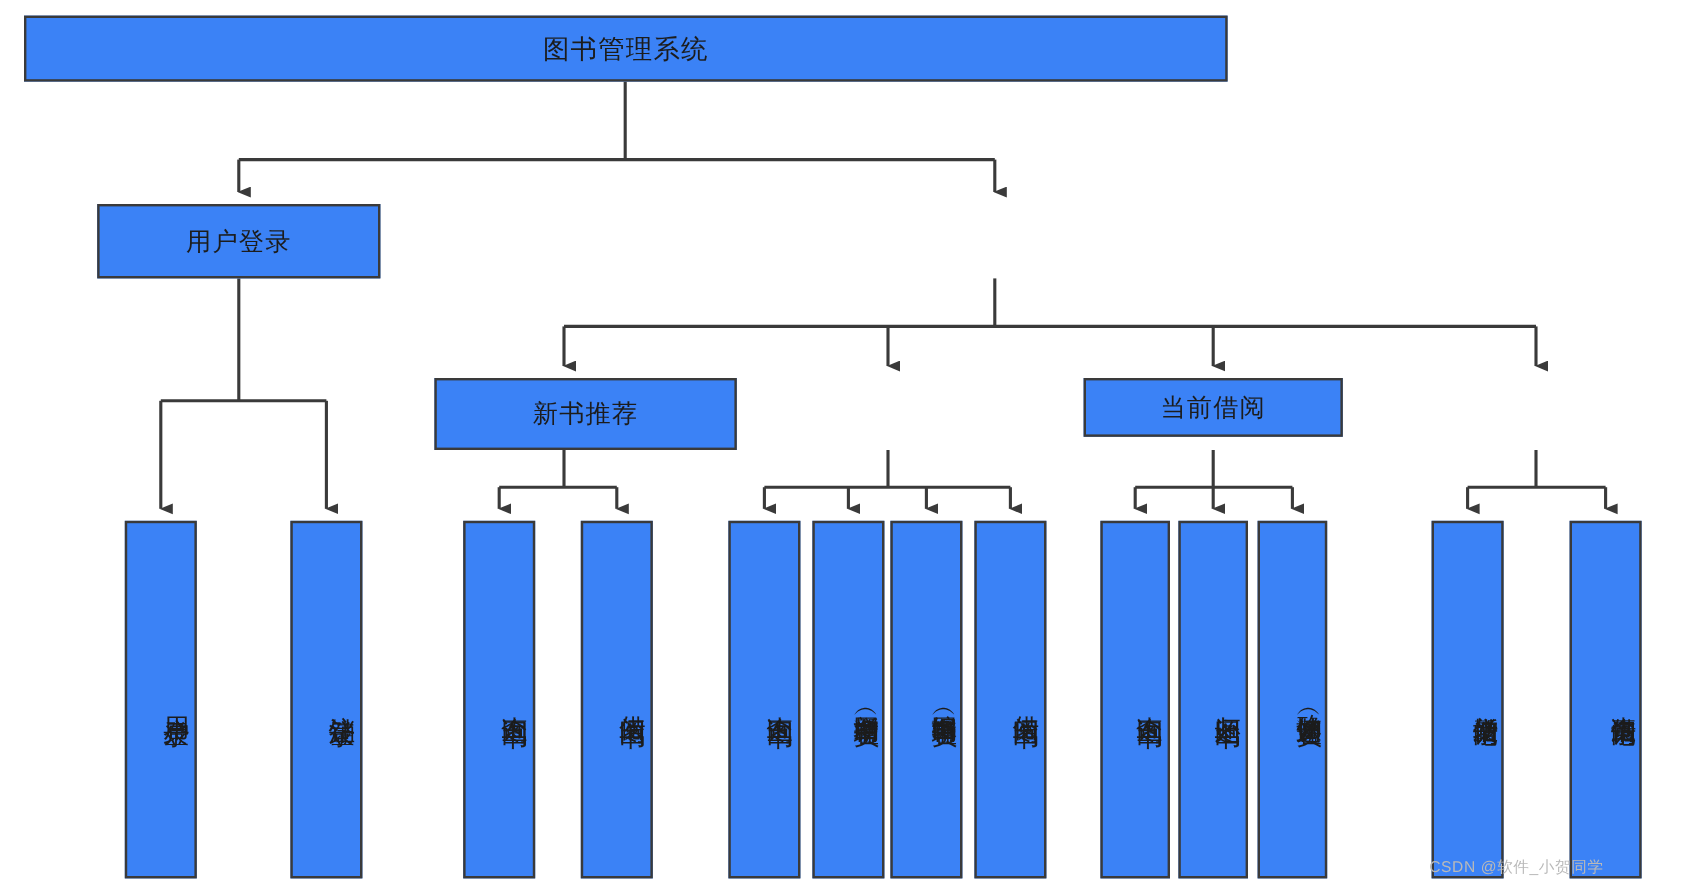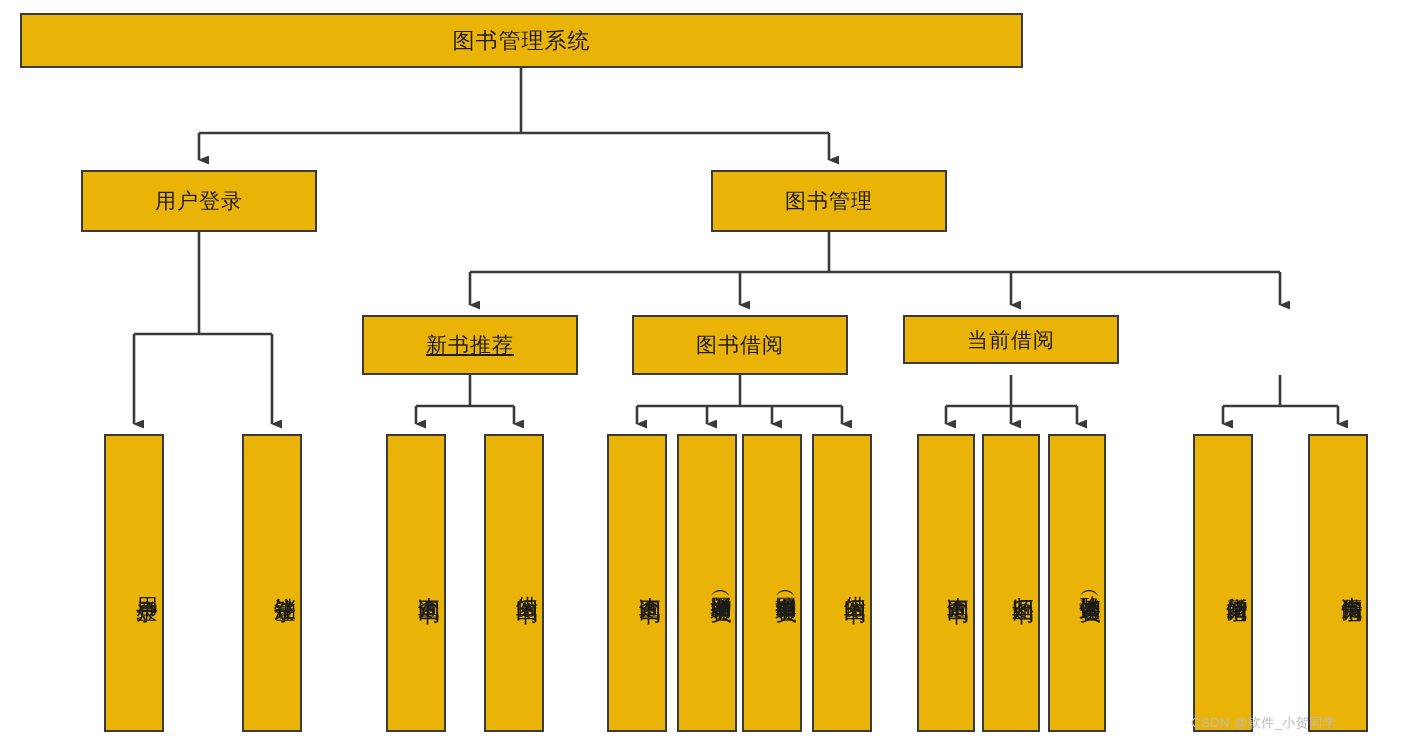--- a/index.html
+++ b/index.html
@@ -8,21 +8,21 @@
     background:#ffffff;
     font-family:"Liberation Sans","DejaVu Sans",sans-serif;
     overflow:hidden;
   }
   #stage{position:relative;width:1405px;height:747px;}
   #edges{position:absolute;left:0;top:0;width:1405px;height:747px;}
 
   .node{
     position:absolute;
     box-sizing:border-box;
-    background:#eab308;
+    background:#3b82f6;
     border:2px solid #3a3a3a;
     display:flex;
     align-items:center;
     justify-content:center;
     color:#1c1c1c;
   }
   .node.h{font-size:21px;letter-spacing:1px;}
   .node.root{font-size:22px;}
   .node.v{
     writing-mode:vertical-rl;
@@ -97,24 +97,22 @@
       <path d="M1280,375 L1280,406"></path>
       <path d="M1223,406 L1338,406"></path>
       <path d="M1223,406 L1223,424" marker-end="url(#arw)"></path>
       <path d="M1338,406 L1338,424" marker-end="url(#arw)"></path>
     </g>
   </svg>
 
   <div class="node root h" style="left:20px;top:13px;width:1003px;height:55px;">图书管理系统</div>
 
   <div class="node h" style="left:81px;top:170px;width:236px;height:62px;">用户登录</div>
-  <div class="node h" style="left:711px;top:170px;width:236px;height:62px;">图书管理</div>
 
-  <div class="node h" style="left:362px;top:315px;width:216px;height:60px;text-decoration:underline;">新书推荐</div>
-  <div class="node h" style="left:632px;top:315px;width:216px;height:60px;">图书借阅</div>
+  <div class="node h" style="left:362px;top:315px;width:252px;height:60px;">新书推荐</div>
   <div class="node h" style="left:903px;top:315px;width:216px;height:49px;">当前借阅</div>
 
   <div class="node v" style="left:104px;top:434px;width:60px;height:298px;">用户登录</div>
   <div class="node v" style="left:242px;top:434px;width:60px;height:298px;">注销登录</div>
 
   <div class="node v" style="left:386px;top:434px;width:60px;height:298px;">查询图书</div>
   <div class="node v" style="left:484px;top:434px;width:60px;height:298px;">借阅图书</div>
 
   <div class="node v" style="left:607px;top:434px;width:60px;height:298px;">查询图书</div>
   <div class="node v tall" style="left:677px;top:434px;width:60px;height:298px;">新增图书（管理员）</div>

